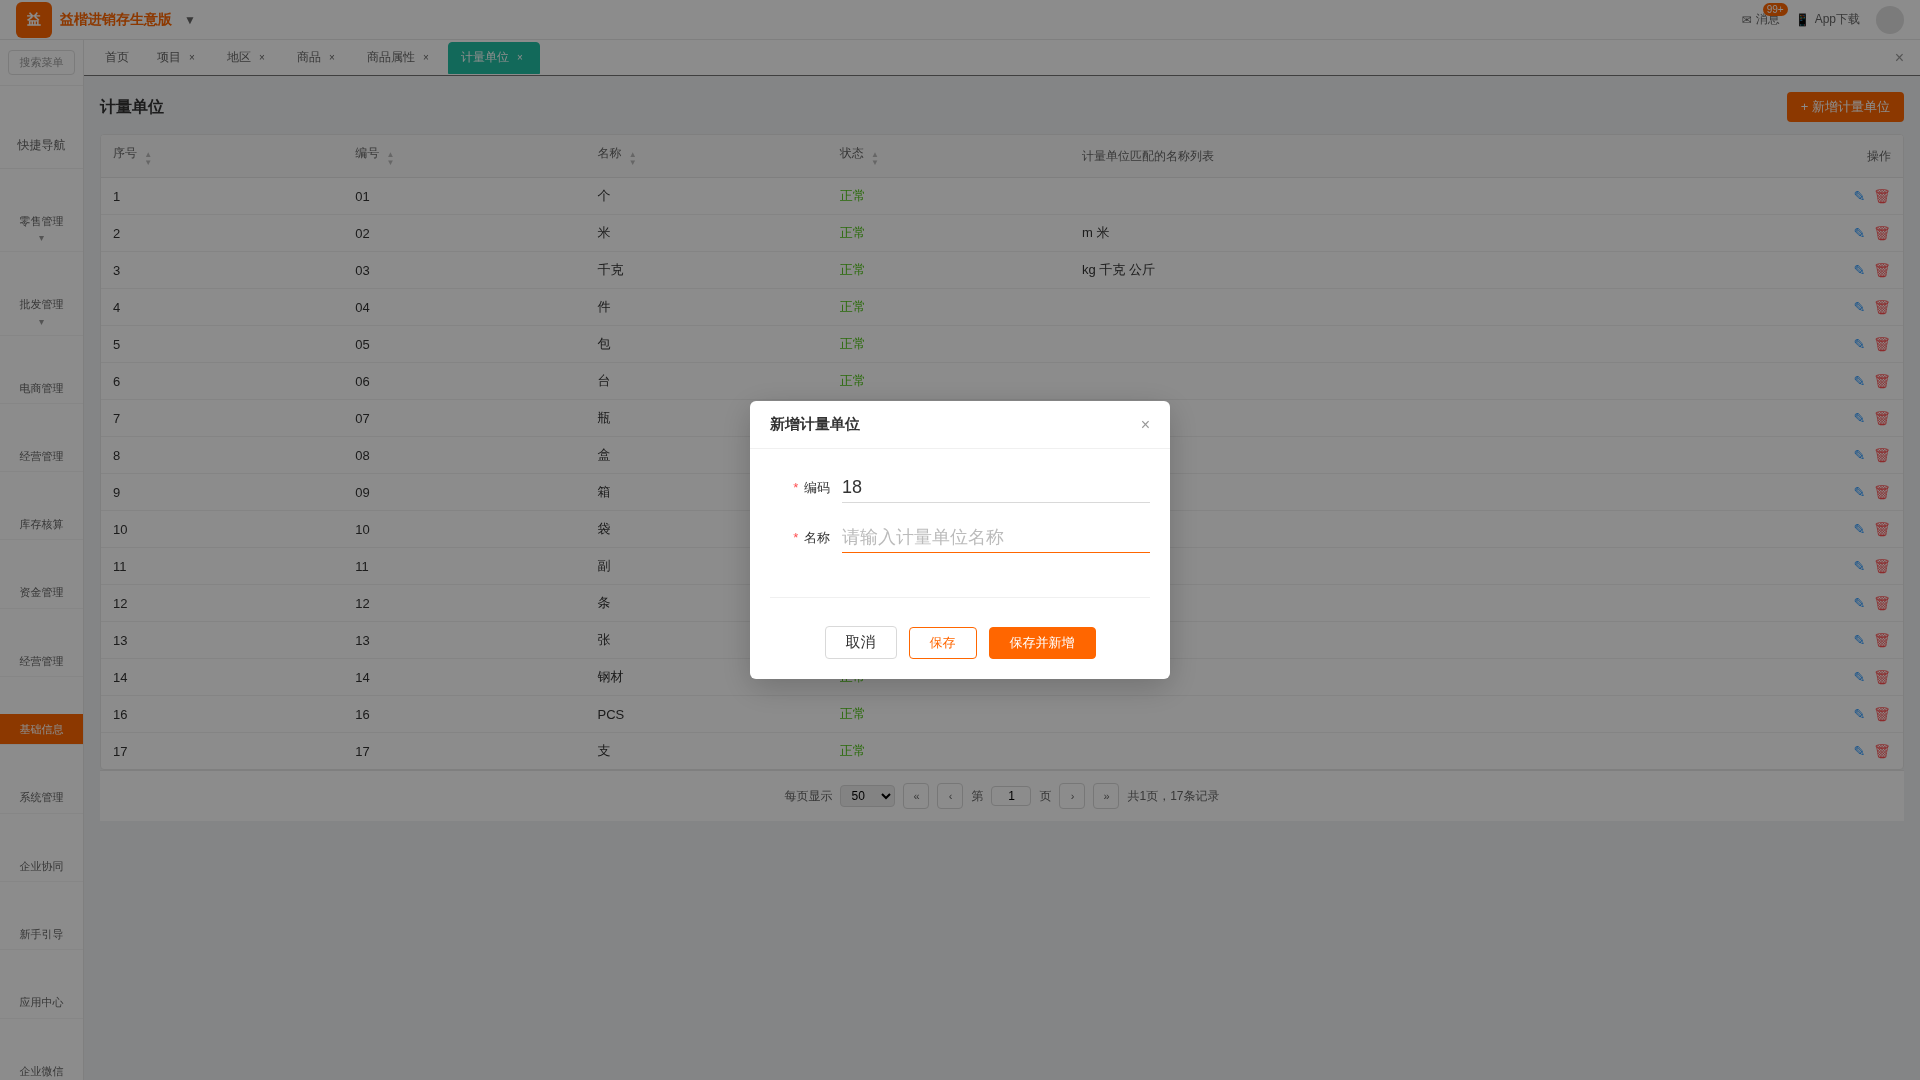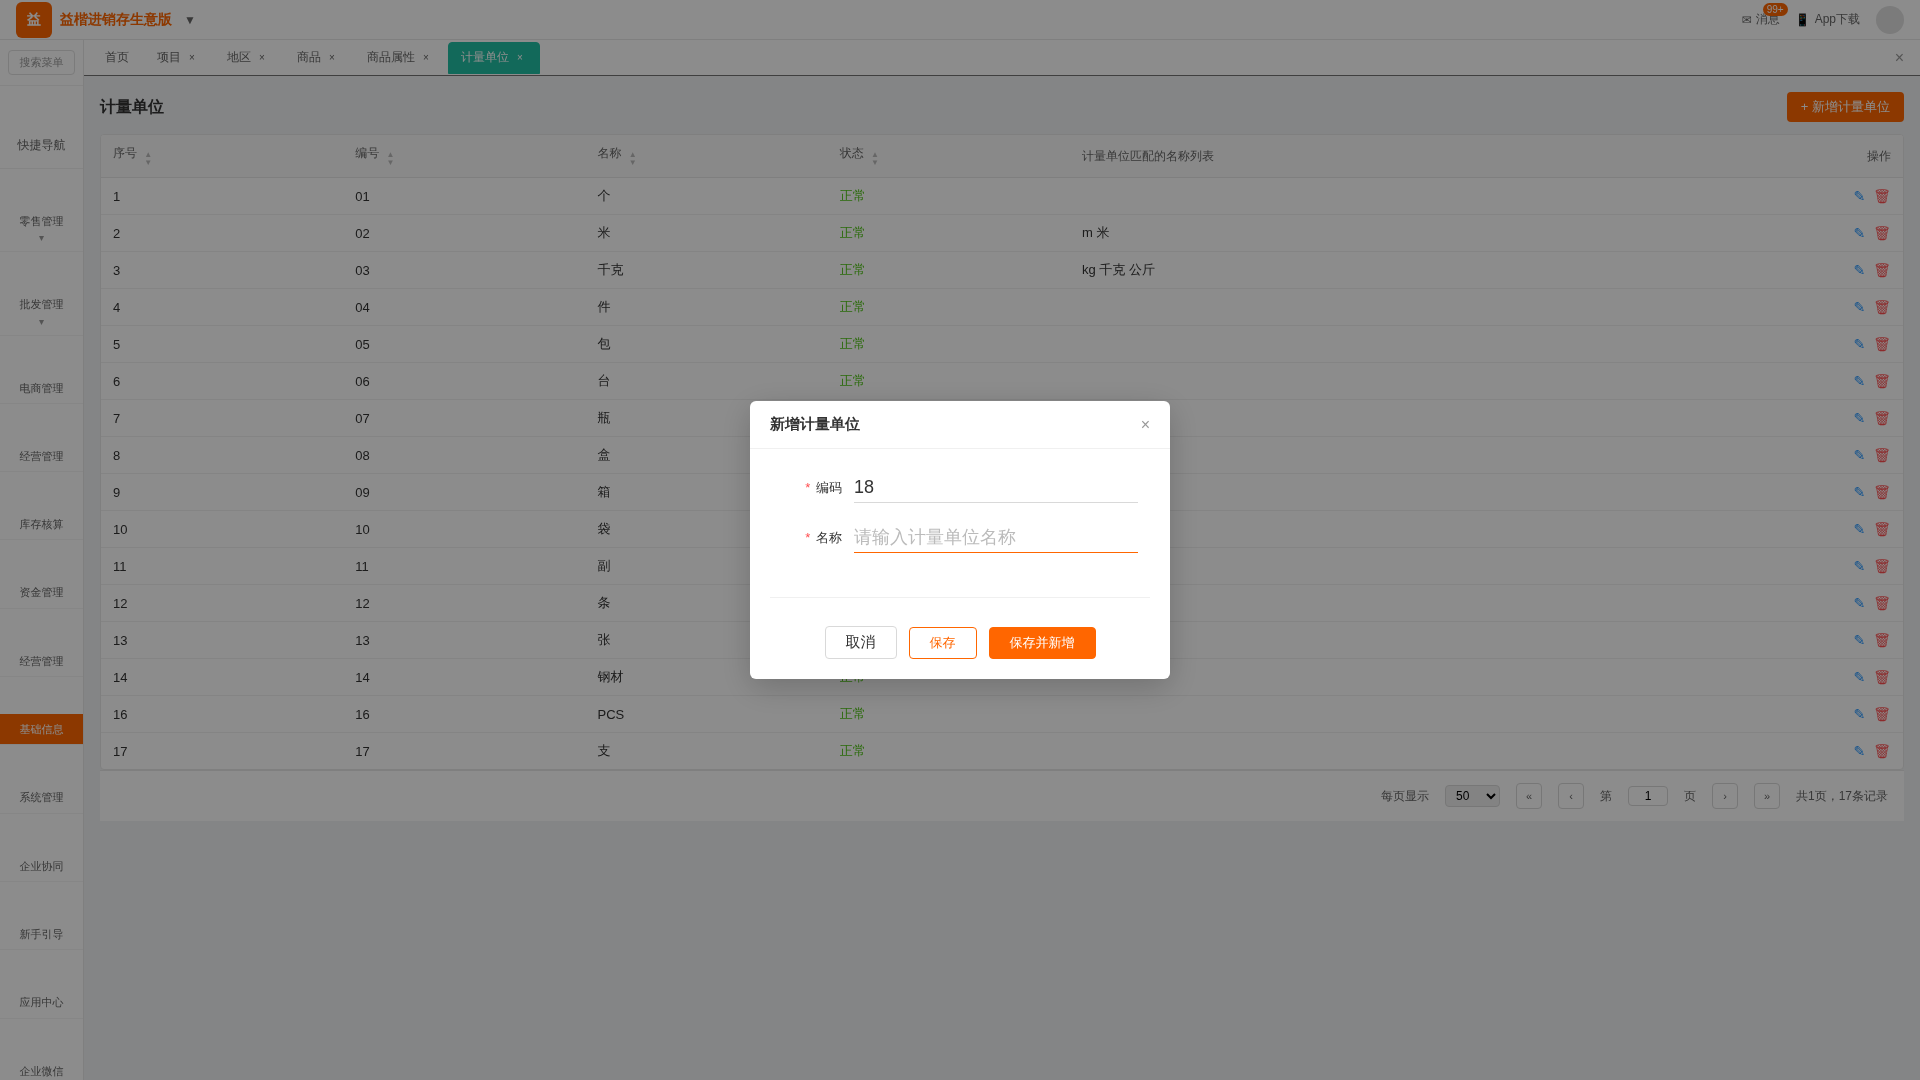--- a/index.html
+++ b/index.html
@@ -55,34 +55,34 @@
     th { padding: 10px 12px; text-align: left; font-size: 12px; color: #666; font-weight: normal; border-bottom: 1px solid #e8e8e8; white-space: nowrap; }
     th .sort-icons { display: inline-flex; flex-direction: column; margin-left: 4px; font-size: 8px; color: #bbb; line-height: 1; }
     td { padding: 9px 12px; font-size: 13px; color: #333; border-bottom: 1px solid #f0f0f0; }
     tr:last-child td { border-bottom: none; }
     .status-normal { color: #52c41a; }
     .action-btns { display: flex; gap: 8px; }
     .action-edit { color: #1890ff; cursor: pointer; font-size: 14px; }
     .action-delete { color: #ff4d4f; cursor: pointer; font-size: 14px; }
 
     
-    .pagination { display: flex; align-items: center; justify-content: flex-end; padding: 12px 16px; gap: 16px; font-size: 12px; color: #666; background: white; border-top: 1px solid #e8e8e8; }
+    .pagination { display: flex; align-items: center; justify-content: center; padding: 12px 16px; gap: 8px; font-size: 12px; color: #666; background: white; border-top: 1px solid #e8e8e8; }
     .pagination-select { border: 1px solid #d9d9d9; border-radius: 4px; padding: 2px 6px; font-size: 12px; }
     .page-btn { width: 26px; height: 26px; border: 1px solid #d9d9d9; background: white; border-radius: 4px; cursor: pointer; display: flex; align-items: center; justify-content: center; font-size: 11px; color: #666; }
     .page-input { width: 40px; border: 1px solid #d9d9d9; border-radius: 4px; padding: 2px 6px; text-align: center; font-size: 12px; }
 
     
     .overlay { position: fixed; top: 0; left: 0; right: 0; bottom: 0; background: rgba(0,0,0,0.45); z-index: 200; display: flex; align-items: center; justify-content: center; }
 
     
     .modal { background: white; border-radius: 6px; width: 420px; box-shadow: 0 8px 32px rgba(0,0,0,0.2); }
     .modal-header { display: flex; align-items: center; justify-content: space-between; padding: 14px 20px; border-bottom: 1px solid #f0f0f0; }
     .modal-title { font-size: 15px; font-weight: bold; color: #333; }
     .modal-close { background: none; border: none; font-size: 16px; color: #999; cursor: pointer; line-height: 1; }
-    .modal-body { padding: 24px 32px; }
+    .modal-body { padding: 24px 20px; }
     .form-row { display: flex; align-items: center; margin-bottom: 20px; }
     .form-label { width: 60px; text-align: right; font-size: 13px; color: #333; margin-right: 12px; flex-shrink: 0; }
     .form-label .required { color: #ff4d4f; margin-right: 2px; }
     .form-input { flex: 1; border: none; border-bottom: 1px solid #d9d9d9; padding: 4px 0; font-size: 18px; color: #333; outline: none; }
     .form-input.focused { border-bottom-color: #ff6600; }
     .form-input::placeholder { color: #bbb; }
     .modal-footer { display: flex; align-items: center; justify-content: center; gap: 12px; padding: 12px 20px 20px; }
     .btn-cancel { background: white; color: #333; border: 1px solid #d9d9d9; padding: 6px 20px; border-radius: 4px; cursor: pointer; font-size: 15px; }
     .btn-save { background: white; color: #ff6600; border: 1px solid #ff6600; padding: 6px 20px; border-radius: 4px; cursor: pointer; font-size: 13px; }
     .btn-save-new { background: #ff6600; color: white; border: 1px solid #ff6600; padding: 6px 20px; border-radius: 4px; cursor: pointer; font-size: 13px; }

